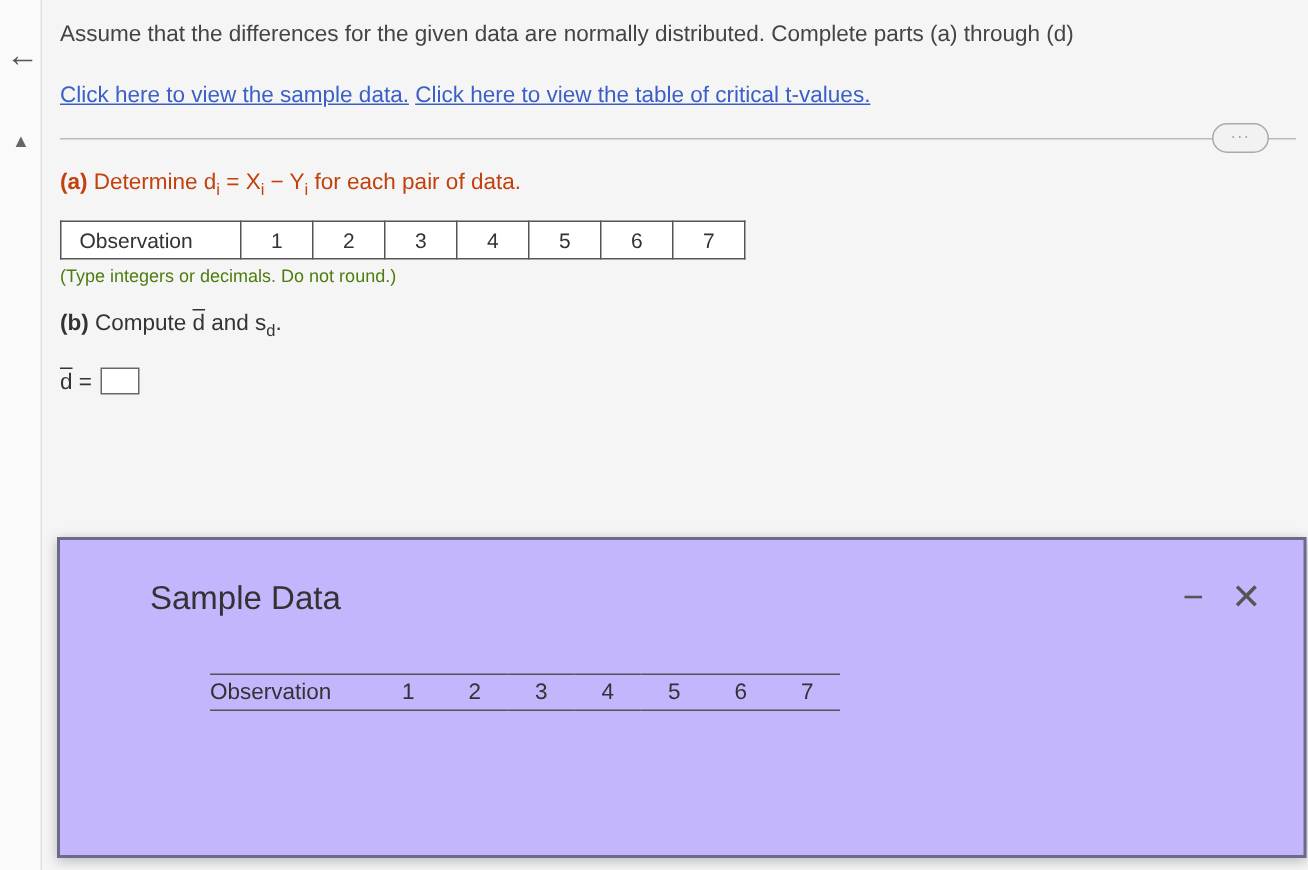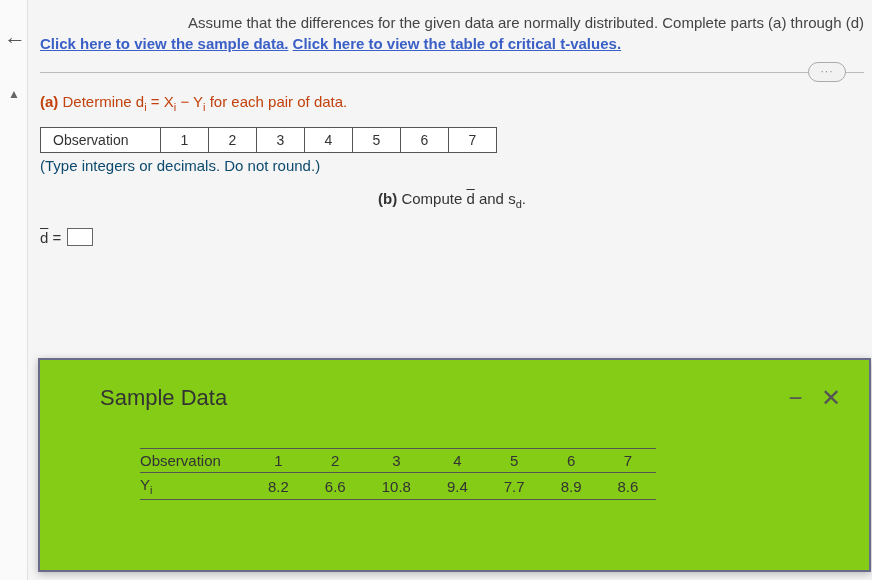--- a/index.html
+++ b/index.html
@@ -34,27 +34,25 @@
       font-size: 12px; color: #666;
     }
     .content {
       position: absolute;
       left: 40px; top: 14px;
       right: 8px;
     }
     .intro {
       font-size: 15px;
       color: #444;
-      margin-bottom: 4px;
-      text-align: right;
+      margin-bottom: 24px;
     }
     .links {
       font-size: 15px;
       margin-bottom: 20px;
-      font-weight: bold;
     }
     .links a {
       color: #3a5fc6;
       text-decoration: underline;
       cursor: pointer;
     }
     .divider {
       border-top: 1px solid #bbb;
       margin: 8px 0 20px 0;
       position: relative;
@@ -87,47 +85,46 @@
       background: #fff;
       min-width: 48px;
     }
     .obs-table th:first-child, .obs-table td:first-child {
       text-align: left;
       min-width: 120px;
       font-weight: normal;
     }
     .fill-cell { background: #d0e8f2; }
     .small-note {
-      font-size: 15px;
-      color: #0c4a6e;
+      font-size: 12px;
+      color: #4d7c0f;
       margin: 2px 0 16px 0;
     }
     .part-b {
       font-size: 15px;
       margin: 10px 0 18px 0;
-      text-align: center;
     }
     .d-row {
       font-size: 15px;
       margin-bottom: 14px;
       display: flex; align-items: center; gap: 6px;
     }
     .input-box {
       display: inline-block;
       width: 26px; height: 18px;
       border: 1px solid #666;
       background: #fff;
     }
     .modal {
       position: absolute;
       left: 38px; right: 1px;
       top: 358px;
       bottom: 8px;
       border: 2px solid #6a6a8a;
-      background: #84cc16;
+      background: #c4b5fd;
       box-shadow: 0 2px 8px rgba(0,0,0,0.25);
       padding: 24px 28px 4px 60px;
     }
     .modal-header {
       display: flex; justify-content: space-between; align-items: center;
       margin-bottom: 36px;
     }
     .modal-title {
       font-size: 22px;
       color: #333;
@@ -231,25 +228,15 @@
         <tr class="head">
       <td>Observation</td>
       <td>1</td>
       <td>2</td>
       <td>3</td>
       <td>4</td>
       <td>5</td>
       <td>6</td>
       <td style="border-bottom:1px solid #555;">7</td>
     </tr>
-    <tr class="foot">
-      <td style="border-bottom:1px solid #555;">Y<sub>i</sub></td>
-      <td>8.2</td>
-      <td>6.6</td>
-      <td>10.8</td>
-      <td>9.4</td>
-      <td>7.7</td>
-      <td>8.9</td>
-      <td>8.6</td>
-    </tr>
   </tbody>
     </table>
 </div>
 
 </body></html>

